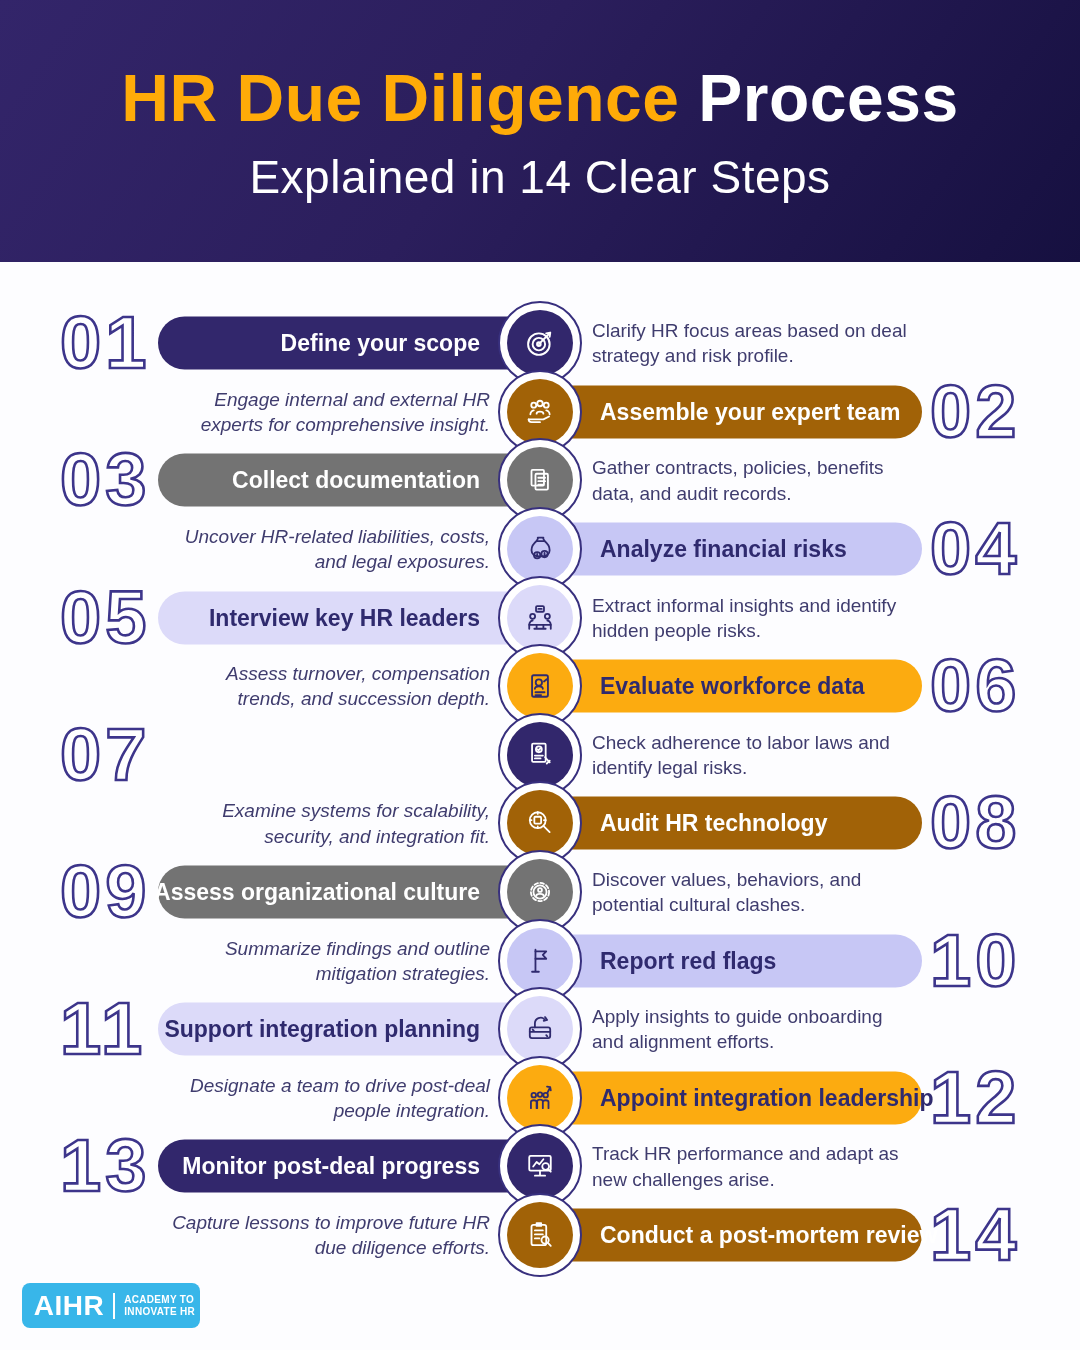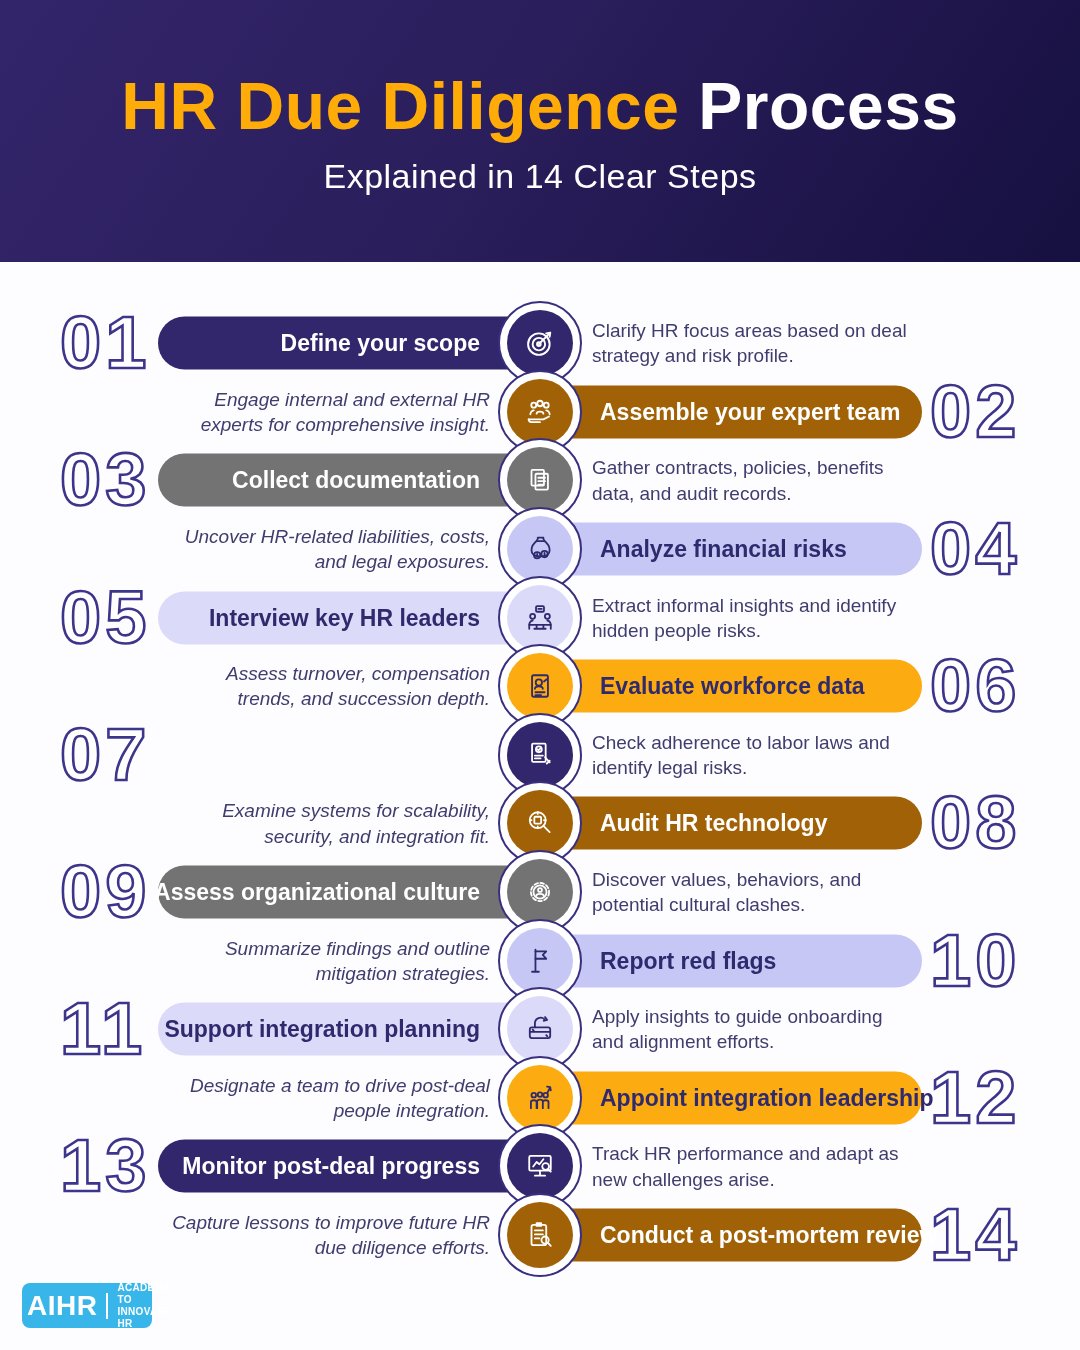--- a/index.html
+++ b/index.html
@@ -12,21 +12,21 @@
   
   .header{
     position:absolute;left:0;top:0;width:1080px;height:262px;
     background:linear-gradient(125deg,#33256a 0%,#2b1e5c 45%,#161040 100%);
     display:flex;flex-direction:column;align-items:center;justify-content:center;
     padding-top:6px;box-sizing:border-box;
   }
   .title{font-size:66px;font-weight:800;letter-spacing:.5px;line-height:1.05;white-space:nowrap;}
   .title .accent{color:#ffab08;}
   .title .rest{color:#ffffff;text-align:center;}
-  .subtitle{font-size:34px;font-weight:400;color:#ffffff;margin-top:16px;letter-spacing:.5px;}
+  .subtitle{font-size:46px;font-weight:400;color:#ffffff;margin-top:16px;letter-spacing:.5px;}
   
   .rows{position:absolute;left:0;top:309px;width:880px;}
   .row{position:relative;height:68.6px;}
   .num{
     position:absolute;top:50%;transform:translateY(-50%);
     font-size:74px;font-weight:800;line-height:1;letter-spacing:4px;
     color:#ffffff;-webkit-text-stroke:2.6px #3d358b;
   }
   .row.left  .num{left:60px;}
   .row.right .num{left:930px;}
@@ -54,23 +54,23 @@
   .row.right .desc{left:166px;width:324px;text-align:right;font-style:italic;}
   
   .v-dark .pill,    .v-dark .disc    {background:#32276c;color:#ffffff;}
   .v-blue .pill,    .v-blue .disc    {background:#a16207;color:#ffffff;}
   .v-peri .pill,    .v-peri .disc    {background:#737373;color:#ffffff;}
   .v-lav .pill,     .v-lav .disc     {background:#c7c7f5;color:#2f2a6e;}
   .v-lightest .pill,.v-lightest .disc{background:#dcdaf9;color:#2f2a6e;}
   .v-orange .pill,  .v-orange .disc  {background:#fcab10;color:#2f2a6e;}
   
   .logo{
-    position:absolute;left:22px;top:1283px;width:130px;height:45px;
+    position:absolute;left:22px;top:1283px;width:178px;height:45px;
     background:#38b6e9;border-radius:8px;
-    display:flex;align-items:center;padding:0 5px;gap:9px;box-sizing:border-box;
+    display:flex;align-items:center;padding:0 5px;gap:9px;box-sizing:border-box;justify-content:flex-end;
   }
   .logo-aihr{font-size:28px;font-weight:800;color:#ffffff;letter-spacing:.5px;}
   .logo-div{width:2px;height:26px;background:#ffffff;flex:none;}
   .logo-sub{font-size:10px;font-weight:700;color:#ffffff;line-height:1.2;letter-spacing:.3px;}
 </style>
 </head>
 <body>
 
 <div class="header">
   <div class="title">

